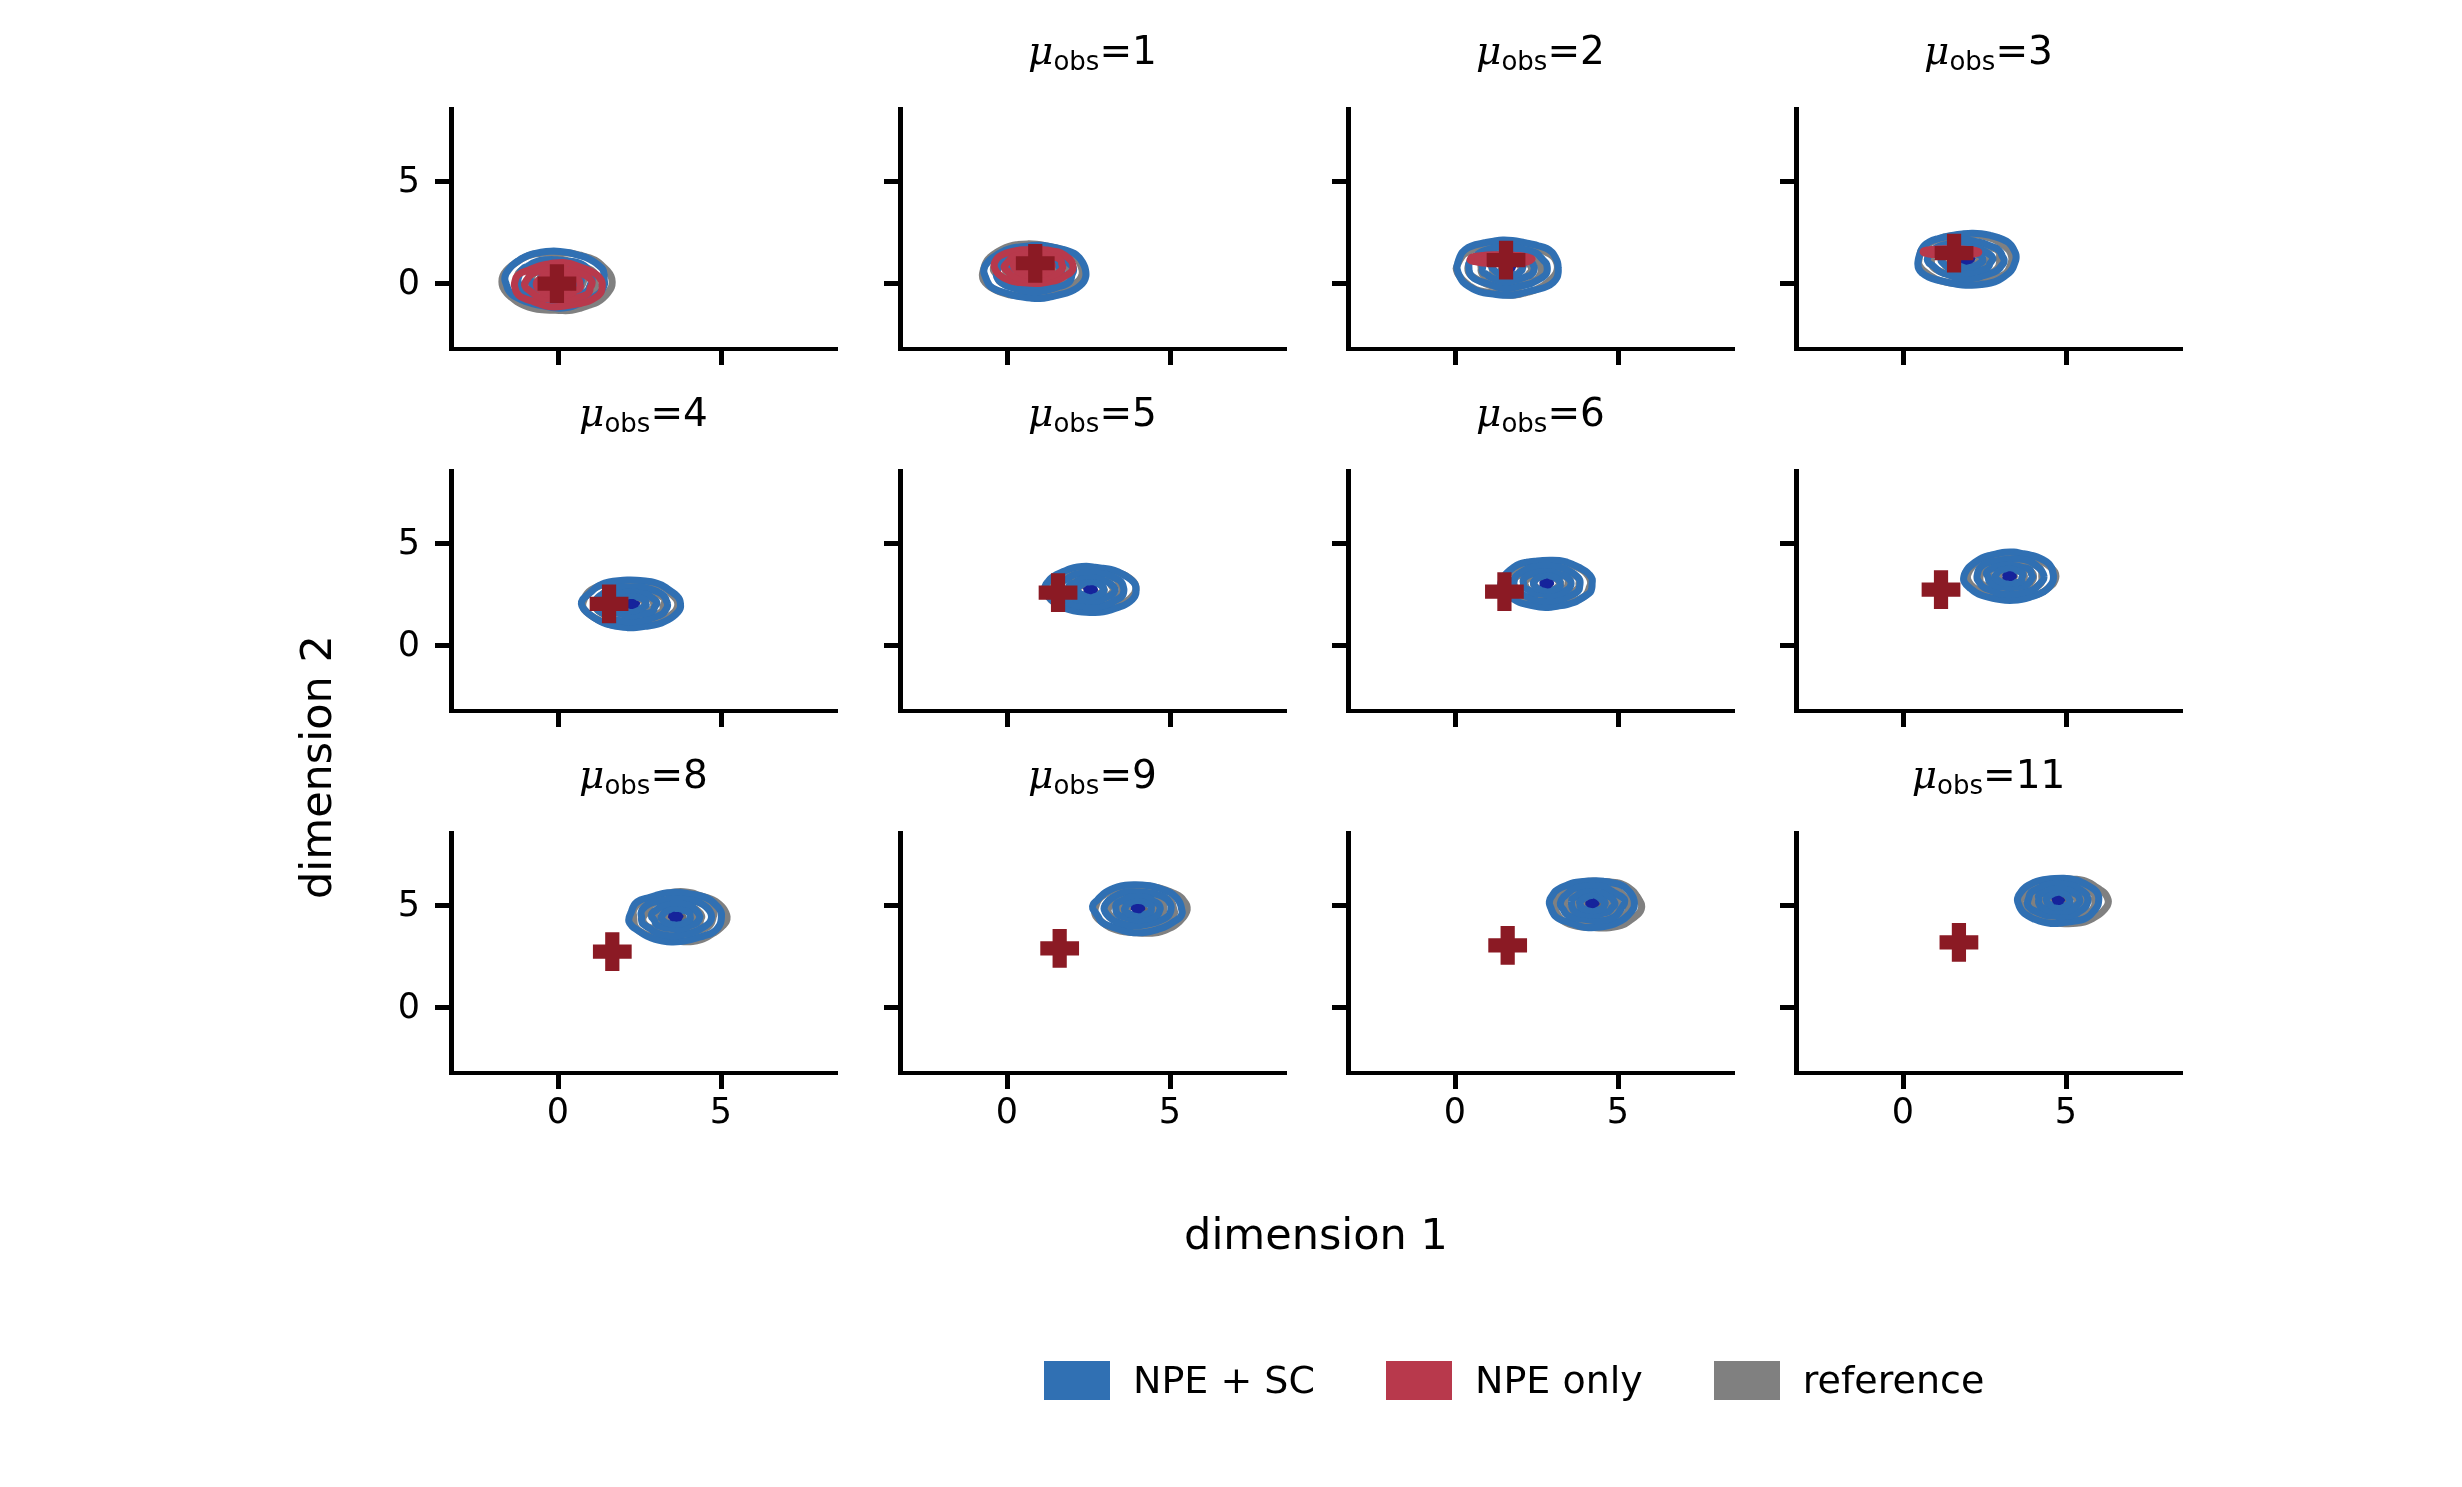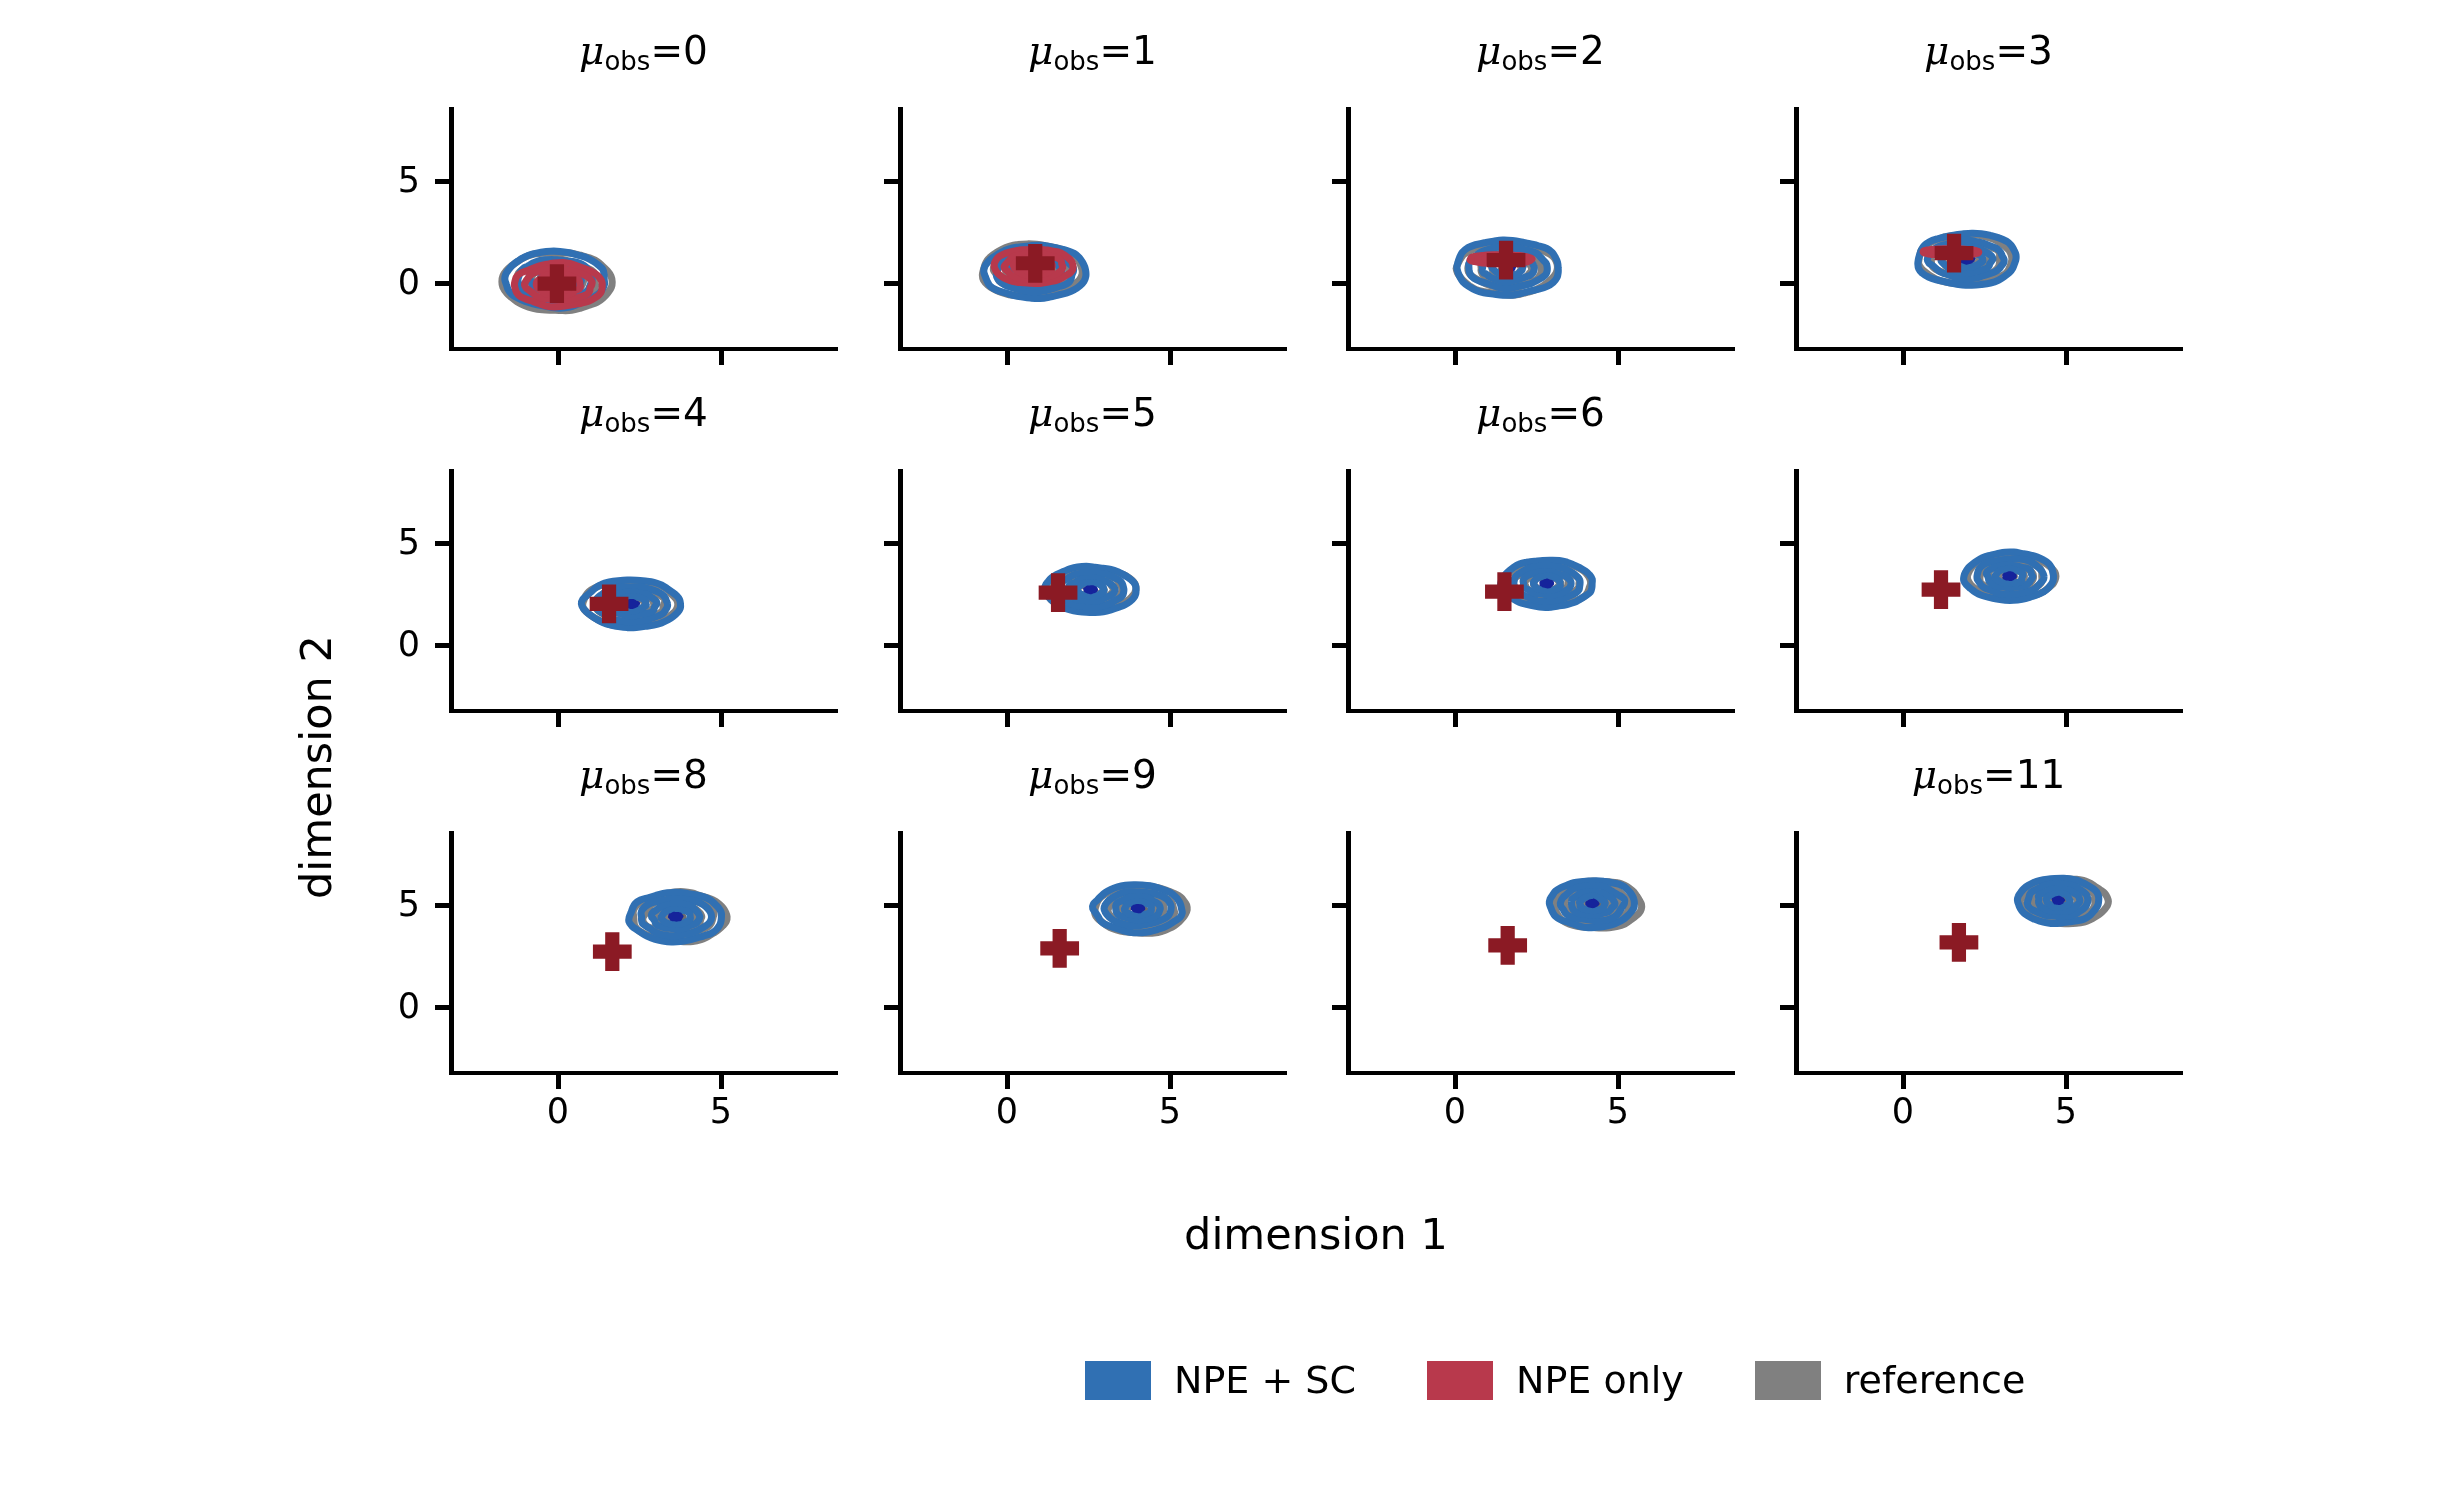--- a/index.html
+++ b/index.html
@@ -13,34 +13,33 @@
   .spine-left{position:absolute;left:0;top:0;width:4.5px;background:#000;}
   .spine-bottom{position:absolute;left:0;bottom:0;height:4.5px;background:#000;}
   .tick-y{position:absolute;width:14.2px;height:4.5px;background:#000;left:-14.2px;}
   .tick-x{position:absolute;width:4.5px;height:14.2px;background:#000;bottom:-14.2px;}
   .ticklabel-y{position:absolute;right:0;font-size:35px;line-height:1;text-align:right;color:#000;white-space:nowrap;}
   .ticklabel-x{position:absolute;font-size:35px;line-height:1;text-align:center;color:#000;white-space:nowrap;}
   .plotarea{position:absolute;left:4.5px;top:0;right:0;bottom:4.5px;overflow:hidden;}
   .plotarea svg{position:absolute;left:0;top:0;overflow:visible;}
   #xlabel{position:absolute;font-size:43px;color:#000;text-align:center;white-space:nowrap;}
   #ylabel{position:absolute;font-size:43px;color:#000;white-space:nowrap;transform-origin:0 0;transform:rotate(-90deg);}
-  #legend{position:absolute;display:flex;align-items:flex-start;margin-left:41px;}
+  #legend{position:absolute;display:flex;align-items:flex-start;}
   .legend-entry{display:flex;align-items:center;}
   .legend-swatch{width:66px;height:39px;margin-right:23px;}
   .legend-label{font-size:38px;color:#000;white-space:nowrap;}
   .legend-gap{width:71px;}
 </style>
 </head>
 <body>
 
 <div id="figure">
 
   <div id="panels">
       <div class="panel" style="left: 449px; top: 107px; width: 389px; height: 244px;">
-        <div class="panel-title" style="top: -76px;"><span class="mu">μ</span><span class="sub">obs</span><span>=</span><span>0</span></div>
         <div class="axes" style="left: 0px; top: 0px; width: 389px; height: 244px;">
           <div class="spine-left" style="height: 244px;"></div>
           <div class="spine-bottom" style="width: 389px;"></div>
           <div class="tick-y" style="top: 174px;"></div>
           <div class="ticklabel-y" style="top: 158px; right: 418px; width: 58px;">0</div>
           <div class="tick-y" style="top: 72px;"></div>
           <div class="ticklabel-y" style="top: 56px; right: 418px; width: 58px;">5</div>
           <div class="tick-x" style="left: 107px;"></div>
           <div class="tick-x" style="left: 270px;"></div>
           <div class="plotarea">

